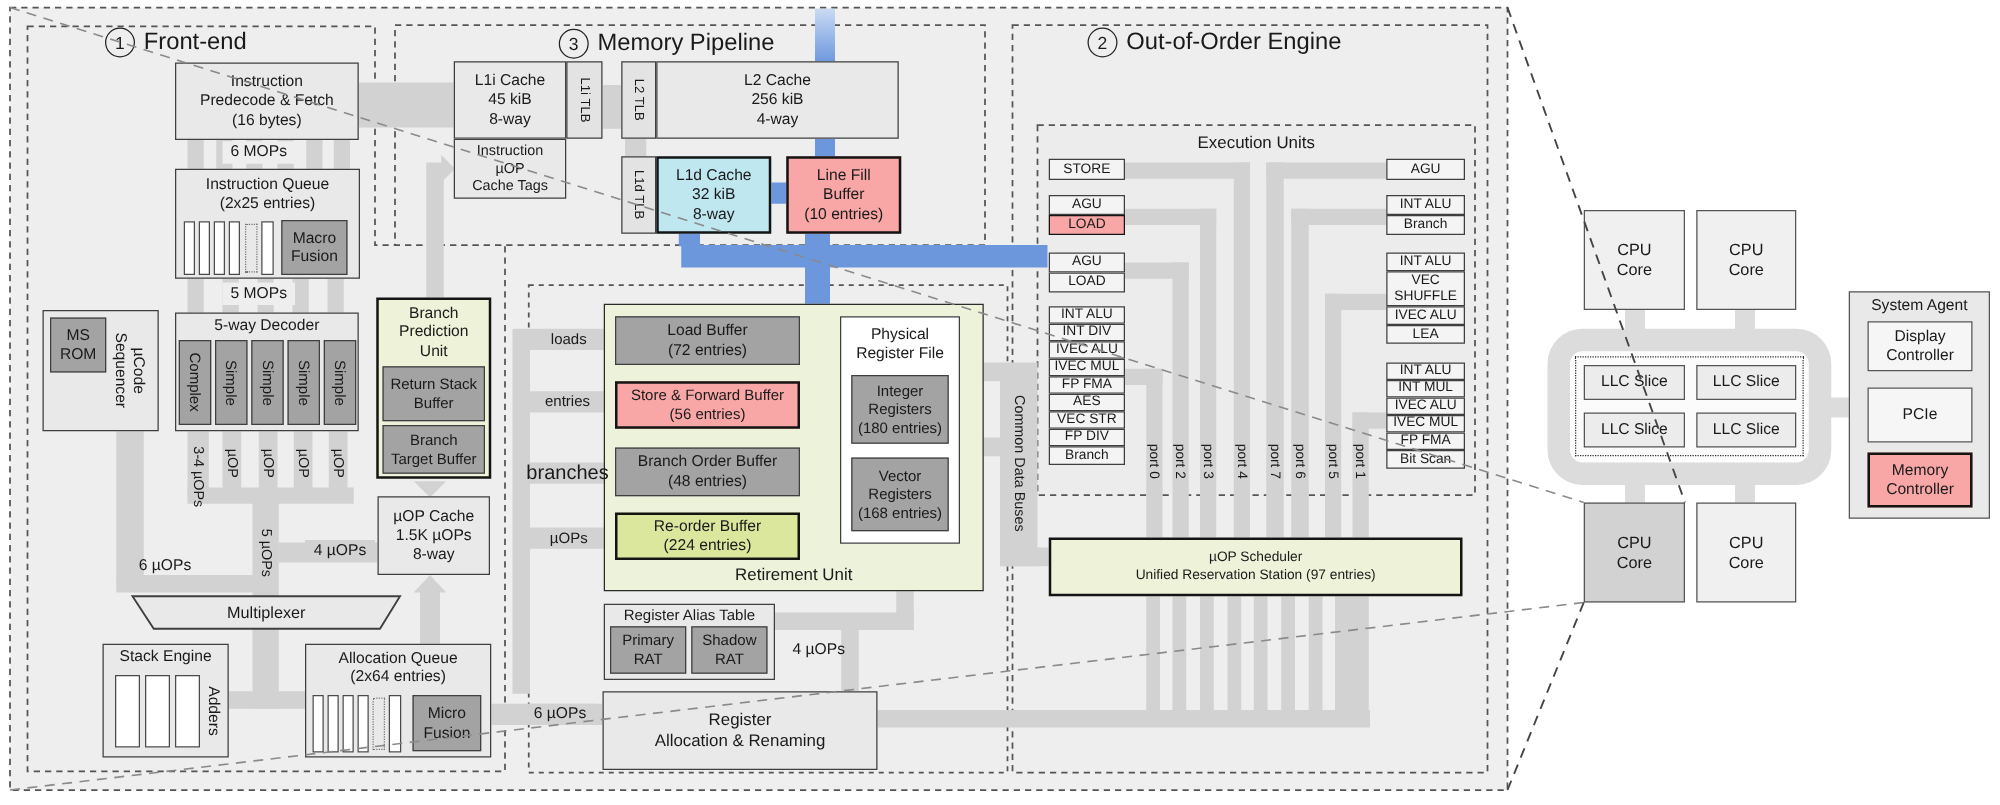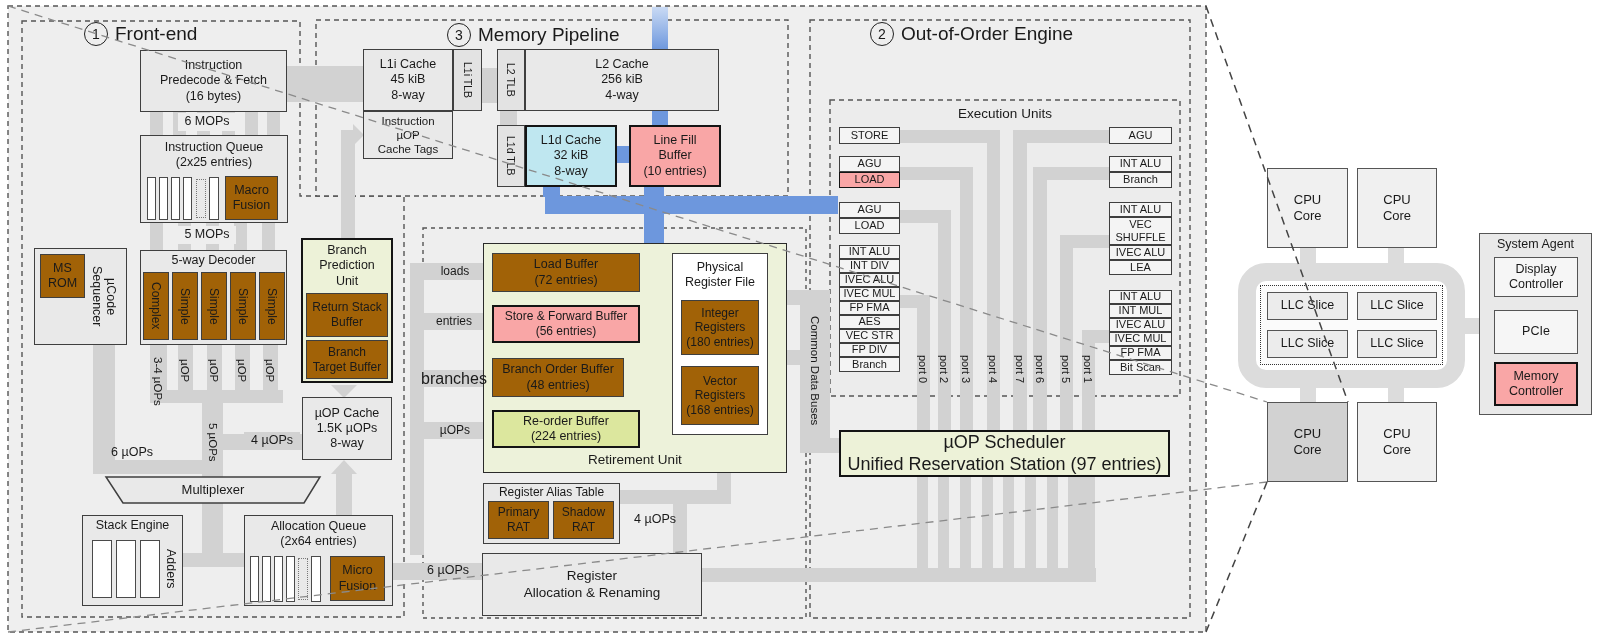--- a/index.html
+++ b/index.html
@@ -4,21 +4,21 @@
 <style>
   html,body{margin:0;padding:0;background:#fff;}
   #stage{position:relative;width:1600px;height:644px;background:#fff;overflow:hidden;
          font-family:"Liberation Sans",sans-serif;color:#1a1a1a;}
   .abs{position:absolute;box-sizing:border-box;}
   .lbl{display:flex;align-items:center;justify-content:center;text-align:center;
        white-space:pre-line;font-size:12.5px;line-height:1.22;}
   .vt{writing-mode:vertical-rl;display:flex;align-items:center;justify-content:center;
       text-align:center;font-size:12px;}
   .box{background:#e9e9e9;border:1.5px solid #3f3f3f;z-index:3;}
-  .wbox{background:#a16207;border:1.2px solid #3f3f3f;z-index:4;}
+  .wbox{background:#a3a3a3;border:1.2px solid #3f3f3f;z-index:4;}
   .gbox{background:#edf2d8;border:2px solid #141414;z-index:3;}
   .pinkbox{background:#f9a6a6;border:2px solid #141414;z-index:4;}
   .cyanbox{background:#bfe7f0;border:2px solid #141414;z-index:4;}
   .bus{background:#d2d2d2;z-index:1;}
   .bluebus{background:#6d97dd;z-index:2;}
   .txt{z-index:6;}
   .slat{background:#fff;border:1px solid #4a4a4a;z-index:5;}
   .dotgap{background:none;border:1.2px dotted #777;z-index:5;}
   .circ{display:inline-flex;align-items:center;justify-content:center;width:22px;height:22px;
         border:1.5px solid #222;border-radius:50%;font-size:14px;flex:0 0 auto;}
@@ -201,21 +201,21 @@
   <div class="abs txt lbl" style="left:430px;top:263px;width:50px;height:17px;font-size:12px">loads</div>
   <div class="abs txt lbl" style="left:428px;top:313px;width:52px;height:17px;font-size:12px">entries</div>
   <div class="abs txt lbl" style="left:423px;top:370px;width:62px;height:17px;font-size:16px">branches</div>
   <div class="abs txt lbl" style="left:430px;top:422px;width:50px;height:17px;font-size:12px">µOPs</div>
 
   <div class="abs" style="left:483px;top:243px;width:304px;height:230px;background:#edf2da;border:1.3px solid #2a2a2a;z-index:3"></div>
   <div class="abs wbox lbl" style="left:492px;top:253px;width:148px;height:39px">Load Buffer
 (72 entries)</div>
   <div class="abs pinkbox lbl" style="left:492px;top:305px;width:148px;height:38px;font-size:12px">Store &amp; Forward Buffer
 (56 entries)</div>
-  <div class="abs wbox lbl" style="left:492px;top:358px;width:132px;height:39px">Branch Order Buffer
+  <div class="abs wbox lbl" style="left:492px;top:358px;width:148px;height:39px">Branch Order Buffer
 (48 entries)</div>
   <div class="abs lbl" style="left:492px;top:410px;width:148px;height:38px;background:#dce79e;border:2px solid #141414;z-index:4">Re-order Buffer
 (224 entries)</div>
   <div class="abs txt lbl" style="left:560px;top:451px;width:150px;height:18px;font-size:13.5px">Retirement Unit</div>
 
   <div class="abs wbox" style="left:672px;top:253px;width:96px;height:182px;background:#fff"></div>
   <div class="abs txt lbl" style="left:674px;top:257px;width:92px;height:36px">Physical
 Register File</div>
   <div class="abs wbox lbl" style="left:681px;top:300px;width:78px;height:55px;font-size:12px">Integer
 Registers
@@ -312,21 +312,21 @@
 
   <div class="abs vt txt" style="left:912px;top:344px;width:22px;height:50px;font-size:11px">port 0</div>
   <div class="abs vt txt" style="left:933px;top:344px;width:22px;height:50px;font-size:11px">port 2</div>
   <div class="abs vt txt" style="left:955px;top:344px;width:22px;height:50px;font-size:11px">port 3</div>
   <div class="abs vt txt" style="left:982px;top:344px;width:22px;height:50px;font-size:11px">port 4</div>
   <div class="abs vt txt" style="left:1009px;top:344px;width:22px;height:50px;font-size:11px">port 7</div>
   <div class="abs vt txt" style="left:1029px;top:344px;width:22px;height:50px;font-size:11px">port 6</div>
   <div class="abs vt txt" style="left:1055px;top:344px;width:22px;height:50px;font-size:11px">port 5</div>
   <div class="abs vt txt" style="left:1077px;top:344px;width:22px;height:50px;font-size:11px">port 1</div>
 
-  <div class="abs gbox lbl" style="left:839px;top:430px;width:331px;height:47px;font-size:18px">µOP Scheduler
+  <div class="abs gbox lbl" style="left:839px;top:430px;width:331px;height:47px;font-size:11px">µOP Scheduler
 Unified Reservation Station (97 entries)</div>
 
   <div class="abs" style="left:1238px;top:263px;width:227px;height:125px;border:18px solid #dcdcdc;border-radius:28px;z-index:1"></div>
   <div class="abs bus" style="left:1300px;top:247px;width:16px;height:18px;background:#dcdcdc"></div>
   <div class="abs bus" style="left:1388px;top:247px;width:16px;height:18px;background:#dcdcdc"></div>
   <div class="abs bus" style="left:1300px;top:383px;width:16px;height:20px;background:#dcdcdc"></div>
   <div class="abs bus" style="left:1388px;top:383px;width:16px;height:20px;background:#dcdcdc"></div>
   <div class="abs bus" style="left:1463px;top:318px;width:18px;height:16px;background:#dcdcdc"></div>
 
   <div class="abs diebox lbl" style="left:1267px;top:168px;width:81px;height:80px;font-size:13px">CPU

